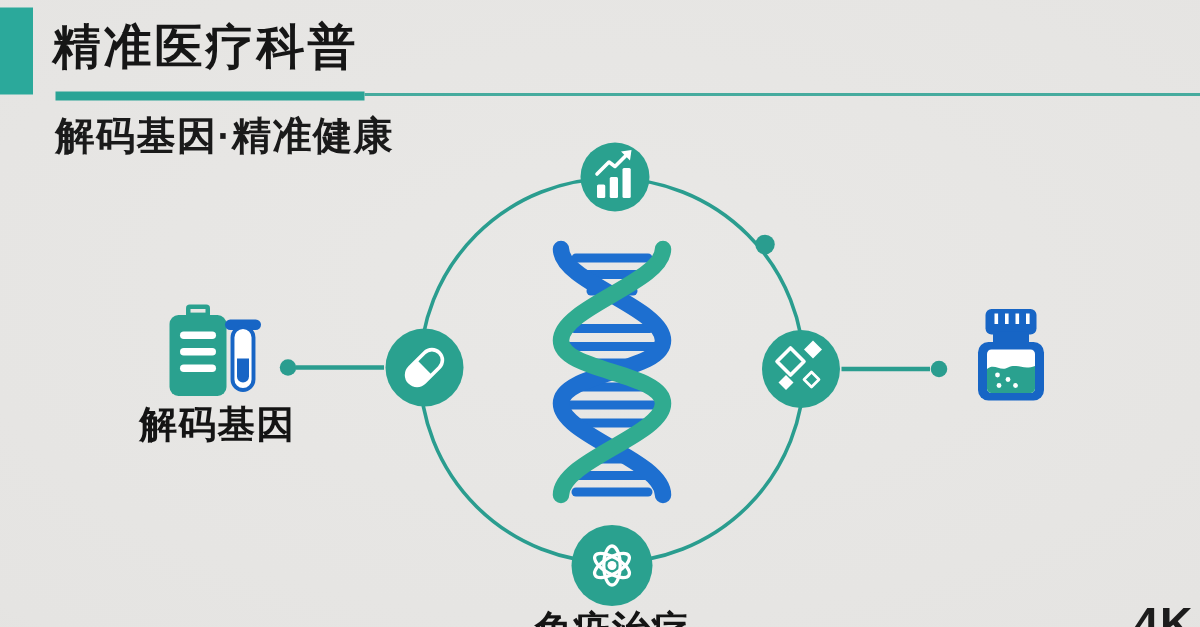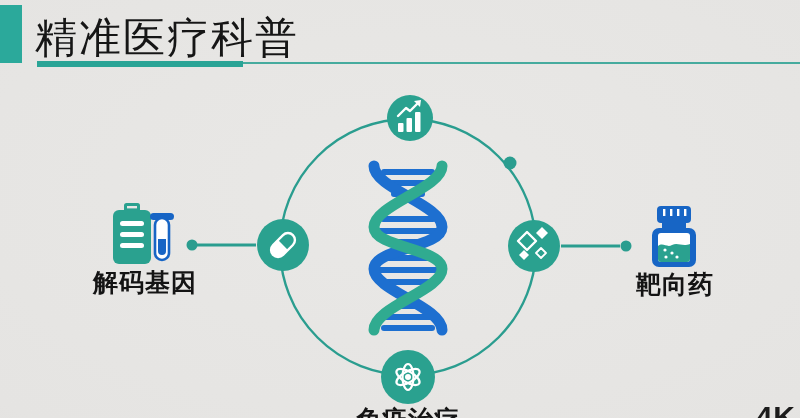--- a/index.html
+++ b/index.html
@@ -7,21 +7,21 @@
     position:relative;
     width:800px;height:418px;
     overflow:hidden;
     background:radial-gradient(130% 130% at 50% 45%, #e9e8e6 0%, #e5e4e2 55%, #d9d8d6 100%);
     font-family:"Liberation Sans","DejaVu Sans",sans-serif;
   }
   .abs{position:absolute;}
   #accent-bar{left:0;top:5px;width:22px;height:58px;background:#2ba99b;}
   #page-title{
     left:35px;top:10px;
-    font-size:42px;font-weight:400;color:#161616;
+    font-size:32px;font-weight:700;color:#161616;
     letter-spacing:2px;white-space:nowrap;
   }
   #title-underline-thick{left:37px;top:61px;width:206px;height:6px;background:#2aa496;}
   #title-underline-thin{left:243px;top:62px;width:557px;height:2px;background:#46ab9e;}
   #page-subtitle{
     left:37px;top:73px;
     font-size:26px;font-weight:700;color:#1a1a1a;
     letter-spacing:1px;white-space:nowrap;
   }
   .node-label{
@@ -39,20 +39,21 @@
 </style>
 </head>
 <body>
 
 <div id="page">
 
   <div id="accent-bar" class="abs"></div>
   <div id="page-title" class="abs">精准医疗科普</div>
   <div id="title-underline-thick" class="abs"></div>
   <div id="title-underline-thin" class="abs"></div>
+  <div id="page-subtitle" class="abs">解码基因·精准健康</div>
 
   <svg id="diagram-svg" class="abs" width="800" height="418" viewBox="0 0 800 418">
 
     <g>
       <circle cx="408" cy="247" r="128" fill="none" stroke="#2a9d8f" stroke-width="2.4"></circle>
       <circle cx="510" cy="163" r="6.5" fill="#2a9d8f"></circle>
     </g>
 
     <g>
       <circle cx="192" cy="245" r="5.5" fill="#2a9d8f"></circle>
@@ -148,17 +149,16 @@
       <path d="M 658,246 C 663,242 667,248 672,245 C 678,242 682,247 690,244
                L 690,259 A 3,3 0 0 1 687,262 L 661,262 A 3,3 0 0 1 658,259 Z" fill="#2aa18f"></path>
       <circle cx="665" cy="250" r="1.6" fill="#fff"></circle>
       <circle cx="672" cy="253" r="1.6" fill="#fff"></circle>
       <circle cx="666" cy="257" r="1.6" fill="#fff"></circle>
       <circle cx="677" cy="257" r="1.6" fill="#fff"></circle>
     </g>
   </svg>
 
   <div id="label-left" class="abs node-label">解码基因</div>
-  <div id="label-right" class="abs node-label">靶向药</div>
   <div id="label-bottom" class="abs node-label">免疫治疗</div>
 
   <div id="watermark-4k" class="abs">4K</div>
 </div>
 
 </body></html>

